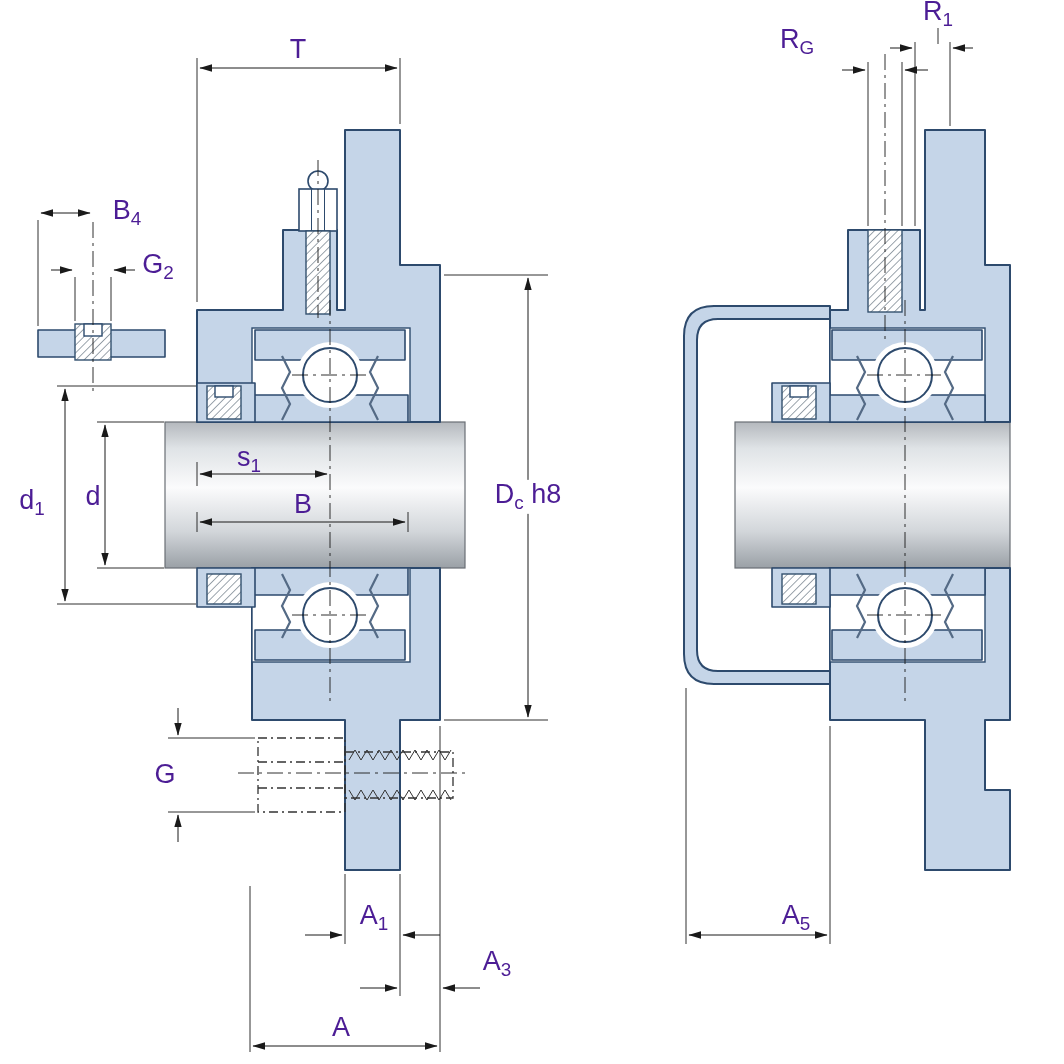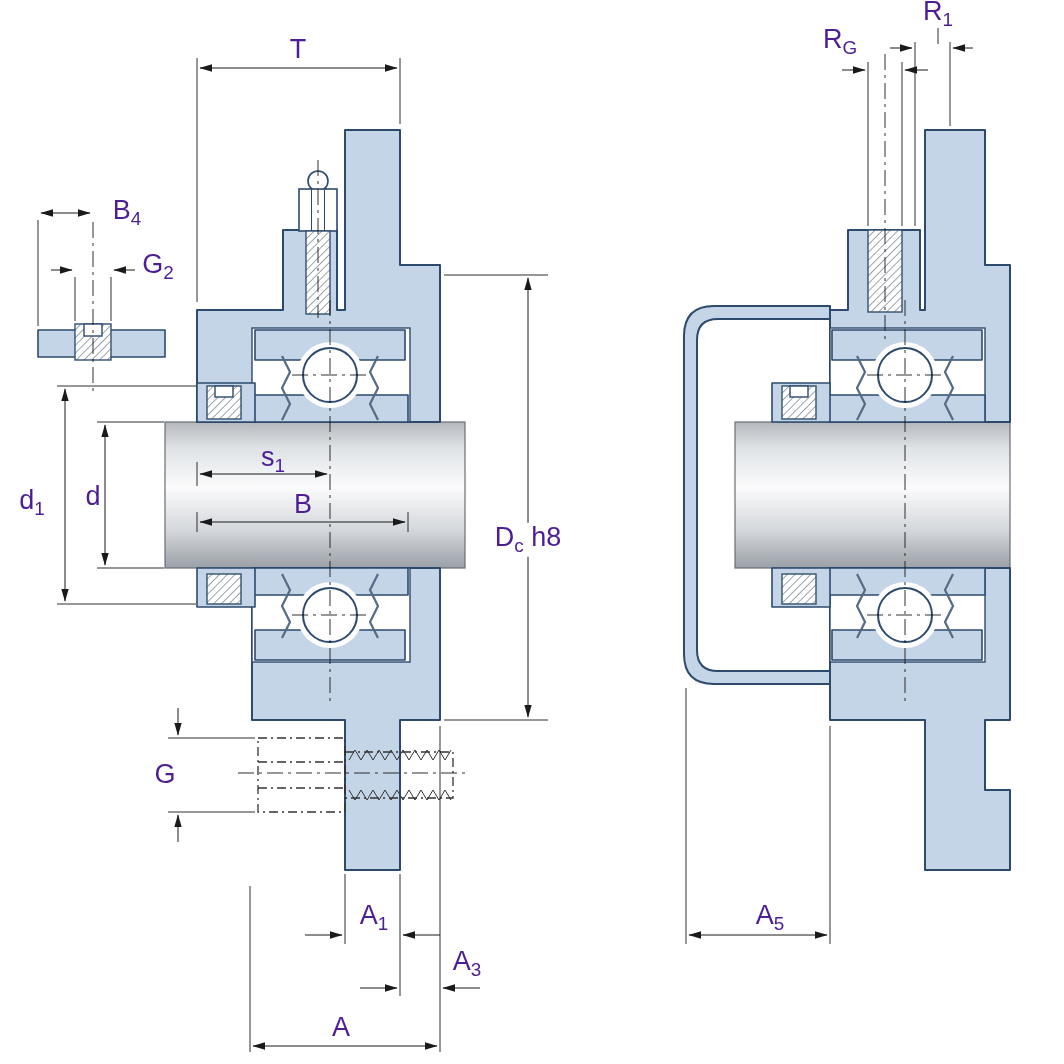--- a/index.html
+++ b/index.html
@@ -16,21 +16,21 @@
   .dim{stroke:#1a1a1a;stroke-width:1;fill:none;}
   .thin{stroke:#1a1a1a;stroke-width:0.9;fill:none;}
   .cl{stroke:#1a1a1a;stroke-width:0.9;fill:none;stroke-dasharray:16 5 3 5;}
   .ph{stroke:#333333;stroke-width:1.3;fill:none;stroke-dasharray:9 4 2 4;}
   .zz{stroke:#333333;stroke-width:1;fill:none;}
   
   .lbl{position:absolute;transform:translate(-50%,-50%);font-size:27px;color:#4c1d95;
        line-height:1;white-space:nowrap;}
   .lbl sub{font-size:0.7em;}
   .lbl .sfx{white-space:pre;}
-  .lbl.bg{background:#ffffff;padding:1px 3px;margin-top:43px;}
+  .lbl.bg{background:#ffffff;padding:1px 3px;}
 </style>
 </head>
 <body>
 
 <div class="stage">
 
 <svg width="1064" height="1064" viewBox="0 0 1064 1064">
   <defs>
     <linearGradient id="shaftg" x1="0" y1="0" x2="0" y2="1">
       <stop offset="0" stop-color="#b4b8bd"></stop>
@@ -225,24 +225,24 @@
     <line class="dim" x1="758" y1="935" x2="689" y2="935" marker-end="url(#ah)"></line>
     <line class="dim" x1="758" y1="935" x2="827" y2="935" marker-end="url(#ah)"></line>
   </g>
 </svg>
 
 <div class="lbl" style="left:298px;top:52px"><span>T</span><sub></sub><span class="sfx"></span></div>
 <div class="lbl" style="left:127px;top:213px"><span>B</span><sub>4</sub><span class="sfx"></span></div>
 <div class="lbl" style="left:158px;top:267px"><span>G</span><sub>2</sub><span class="sfx"></span></div>
 <div class="lbl" style="left:32px;top:503px"><span>d</span><sub>1</sub><span class="sfx"></span></div>
 <div class="lbl" style="left:93px;top:499px"><span>d</span><sub></sub><span class="sfx"></span></div>
-<div class="lbl" style="left:273px;top:460px"><span>s</span><sub>1</sub><span class="sfx"></span></div>
+<div class="lbl" style="left:249px;top:460px"><span>s</span><sub>1</sub><span class="sfx"></span></div>
 <div class="lbl" style="left:303px;top:507px"><span>B</span><sub></sub><span class="sfx"></span></div>
 <div class="lbl" style="left:165px;top:777px"><span>G</span><sub></sub><span class="sfx"></span></div>
 <div class="lbl" style="left:374px;top:918px"><span>A</span><sub>1</sub><span class="sfx"></span></div>
-<div class="lbl" style="left:467px;top:964px"><span>A</span><sub>3</sub><span class="sfx"></span></div>
+<div class="lbl" style="left:497px;top:964px"><span>A</span><sub>3</sub><span class="sfx"></span></div>
 <div class="lbl" style="left:341px;top:1030px"><span>A</span><sub></sub><span class="sfx"></span></div>
 <div class="lbl bg" style="left:528px;top:497px"><span>D</span><sub>c</sub><span class="sfx"> h8</span></div>
-<div class="lbl" style="left:840px;top:42px"><span>R</span><sub>G</sub><span class="sfx"></span></div>
+<div class="lbl" style="left:797px;top:42px"><span>R</span><sub>G</sub><span class="sfx"></span></div>
 <div class="lbl" style="left:938px;top:14px"><span>R</span><sub>1</sub><span class="sfx"></span></div>
-<div class="lbl" style="left:770px;top:918px"><span>A</span><sub>5</sub><span class="sfx"></span></div>
+<div class="lbl" style="left:796px;top:918px"><span>A</span><sub>5</sub><span class="sfx"></span></div>
 
 </div>
 
 </body></html>

